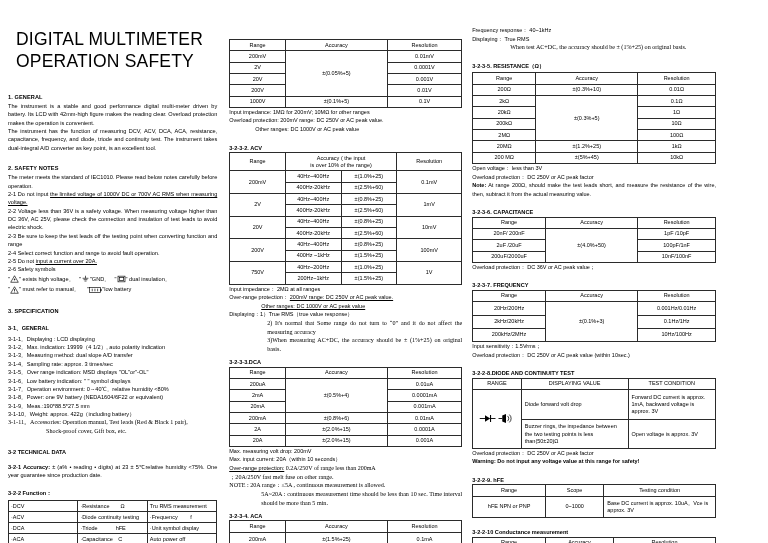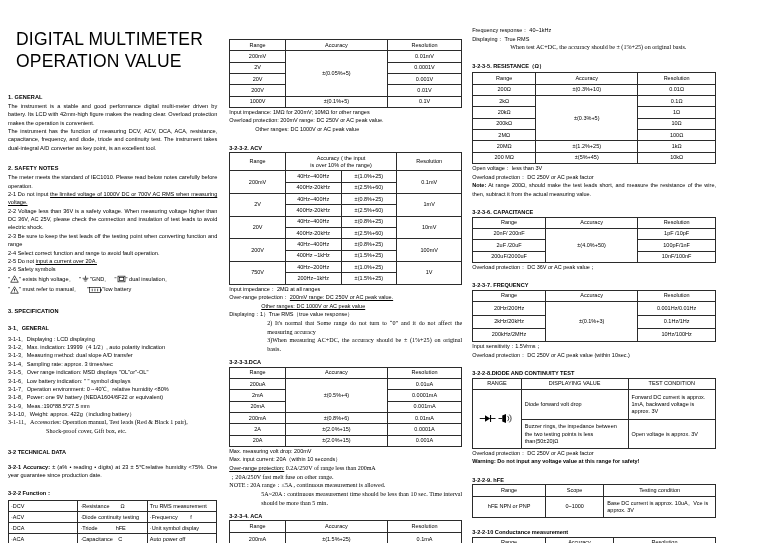--- a/index.html
+++ b/index.html
@@ -116,21 +116,21 @@
 </style>
 </head>
 <body>
 
 <div class="page">
 
   <div class="col col-left">
 
     <div class="doc-title">
       <div>DIGITAL MULTIMETER</div>
-      <div>OPERATION VALUE</div>
+      <div>OPERATION SAFETY</div>
     </div>
 
     <div class="gap14"></div>
 
     <div class="h-sec">1. GENERAL</div>
     <p>The instrument is a stable and good performance digital multi-meter driven by battery. Its LCD with 42mm-high figure makes the reading clear. Overload protection makes the operation is convenient.</p>
     <p>The instrument has the function of measuring DCV, ACV, DCA, ACA, resistance, capacitance, frequency, and diode, triode and continuity test. The instrument takes dual-integral A/D converter as key point, is an excellent tool.</p>
 
     <div class="gap6"></div>
 

